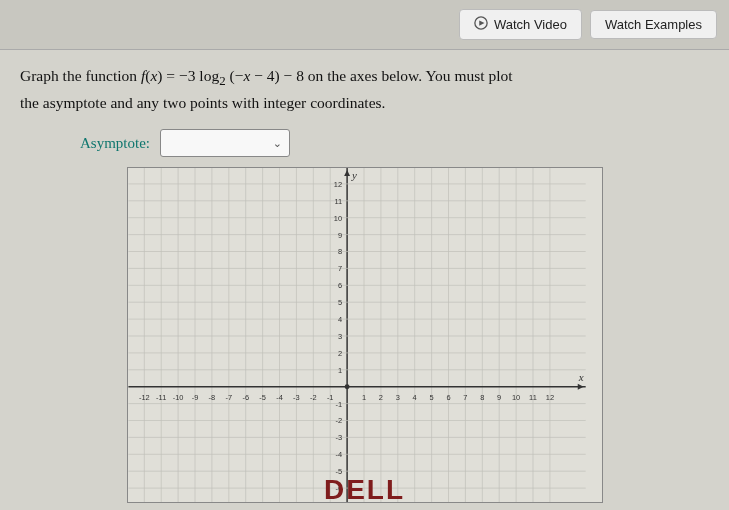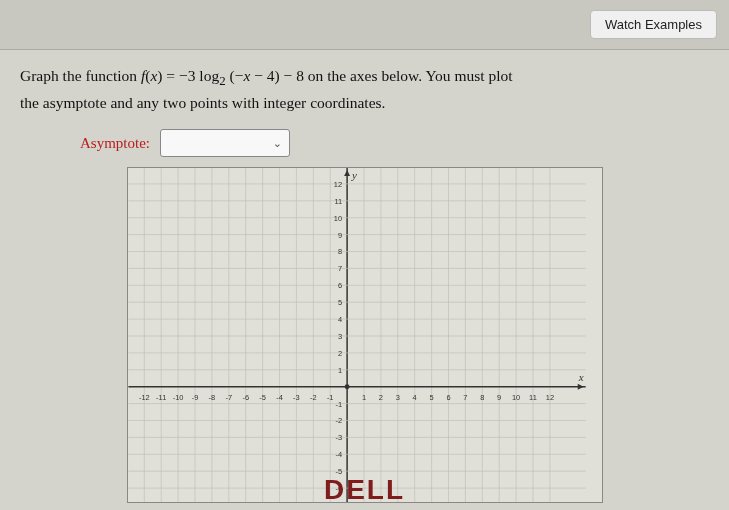--- a/index.html
+++ b/index.html
@@ -78,21 +78,21 @@
       display: flex;
       align-items: center;
       gap: 10px;
       margin-left: 60px;
       margin-bottom: 10px;
     }
 
     .asymptote-label {
       font-size: 15px;
       font-family: Georgia, 'Times New Roman', serif;
-      color: #b91c1c;
+      color: #0f766e;
     }
 
     .asymptote-select {
       width: 130px;
       height: 28px;
       border: 1px solid #888;
       background: #f8f8f8;
       border-radius: 3px;
       font-size: 13px;
       padding: 0 6px;
@@ -135,20 +135,29 @@
       color: #7f1d1d;
       font-family: Arial, sans-serif;
       letter-spacing: 2px;
       padding-bottom: 4px;
     }
   </style>
 </head>
 <body>
 
 <div class="top-bar">
+  <button class="watch-video-btn">
+    <span>
+      <svg class="play-icon" viewBox="0 0 16 16" fill="none" xmlns="http://www.w3.org/2000/svg">
+        <circle cx="8" cy="8" r="7" stroke="#555" stroke-width="1.5"></circle>
+        <polygon points="6,5 12,8 6,11" fill="#555"></polygon>
+      </svg>
+    </span>
+    <span>Watch Video</span>
+  </button>
   <button class="show-examples-btn">
     <span>Watch Examples</span>
   </button>
 </div>
 
 <div class="main-content">
 
   <div class="problem-text">
     Graph the function <em>f</em>(<em>x</em>) = −3 log<sub>2</sub> (−<em>x</em> − 4) − 8 on the axes below. You must plot<br>
     the asymptote and any two points with integer coordinates.

